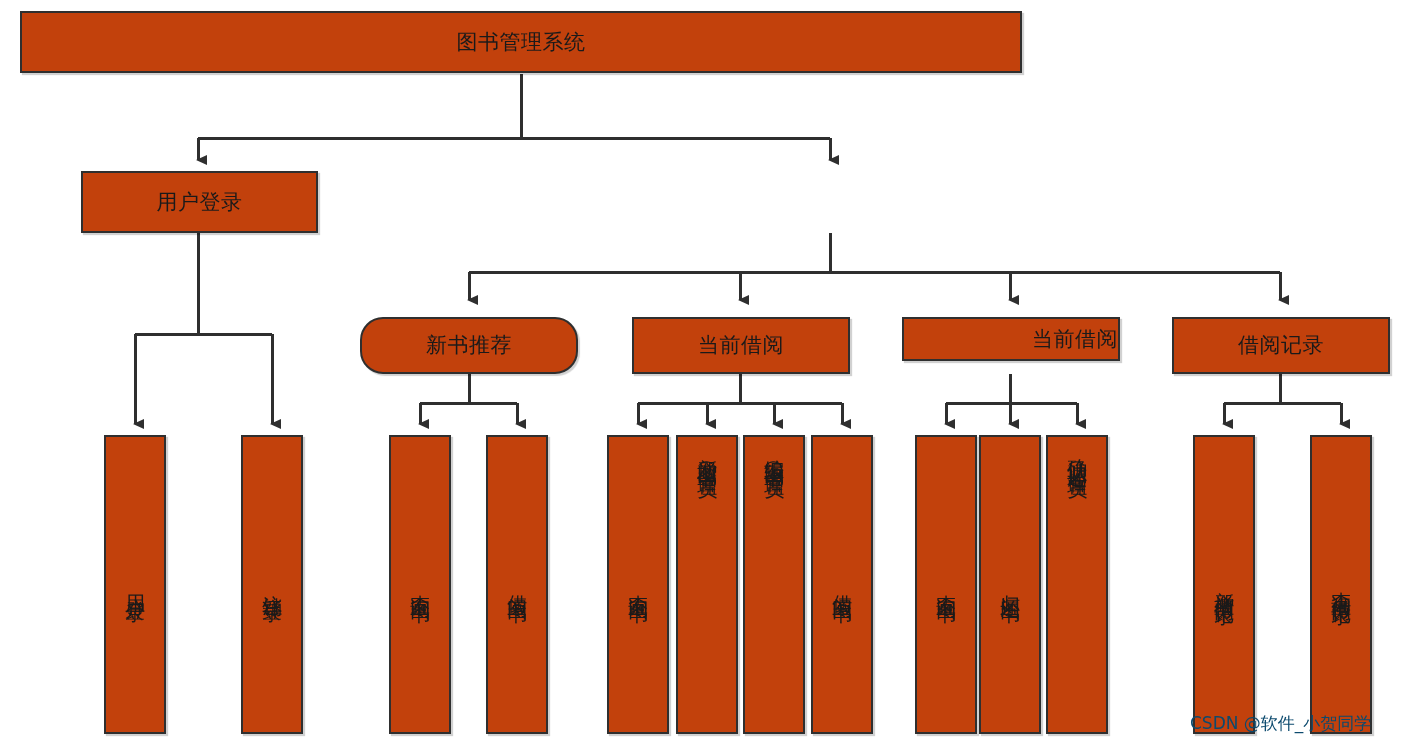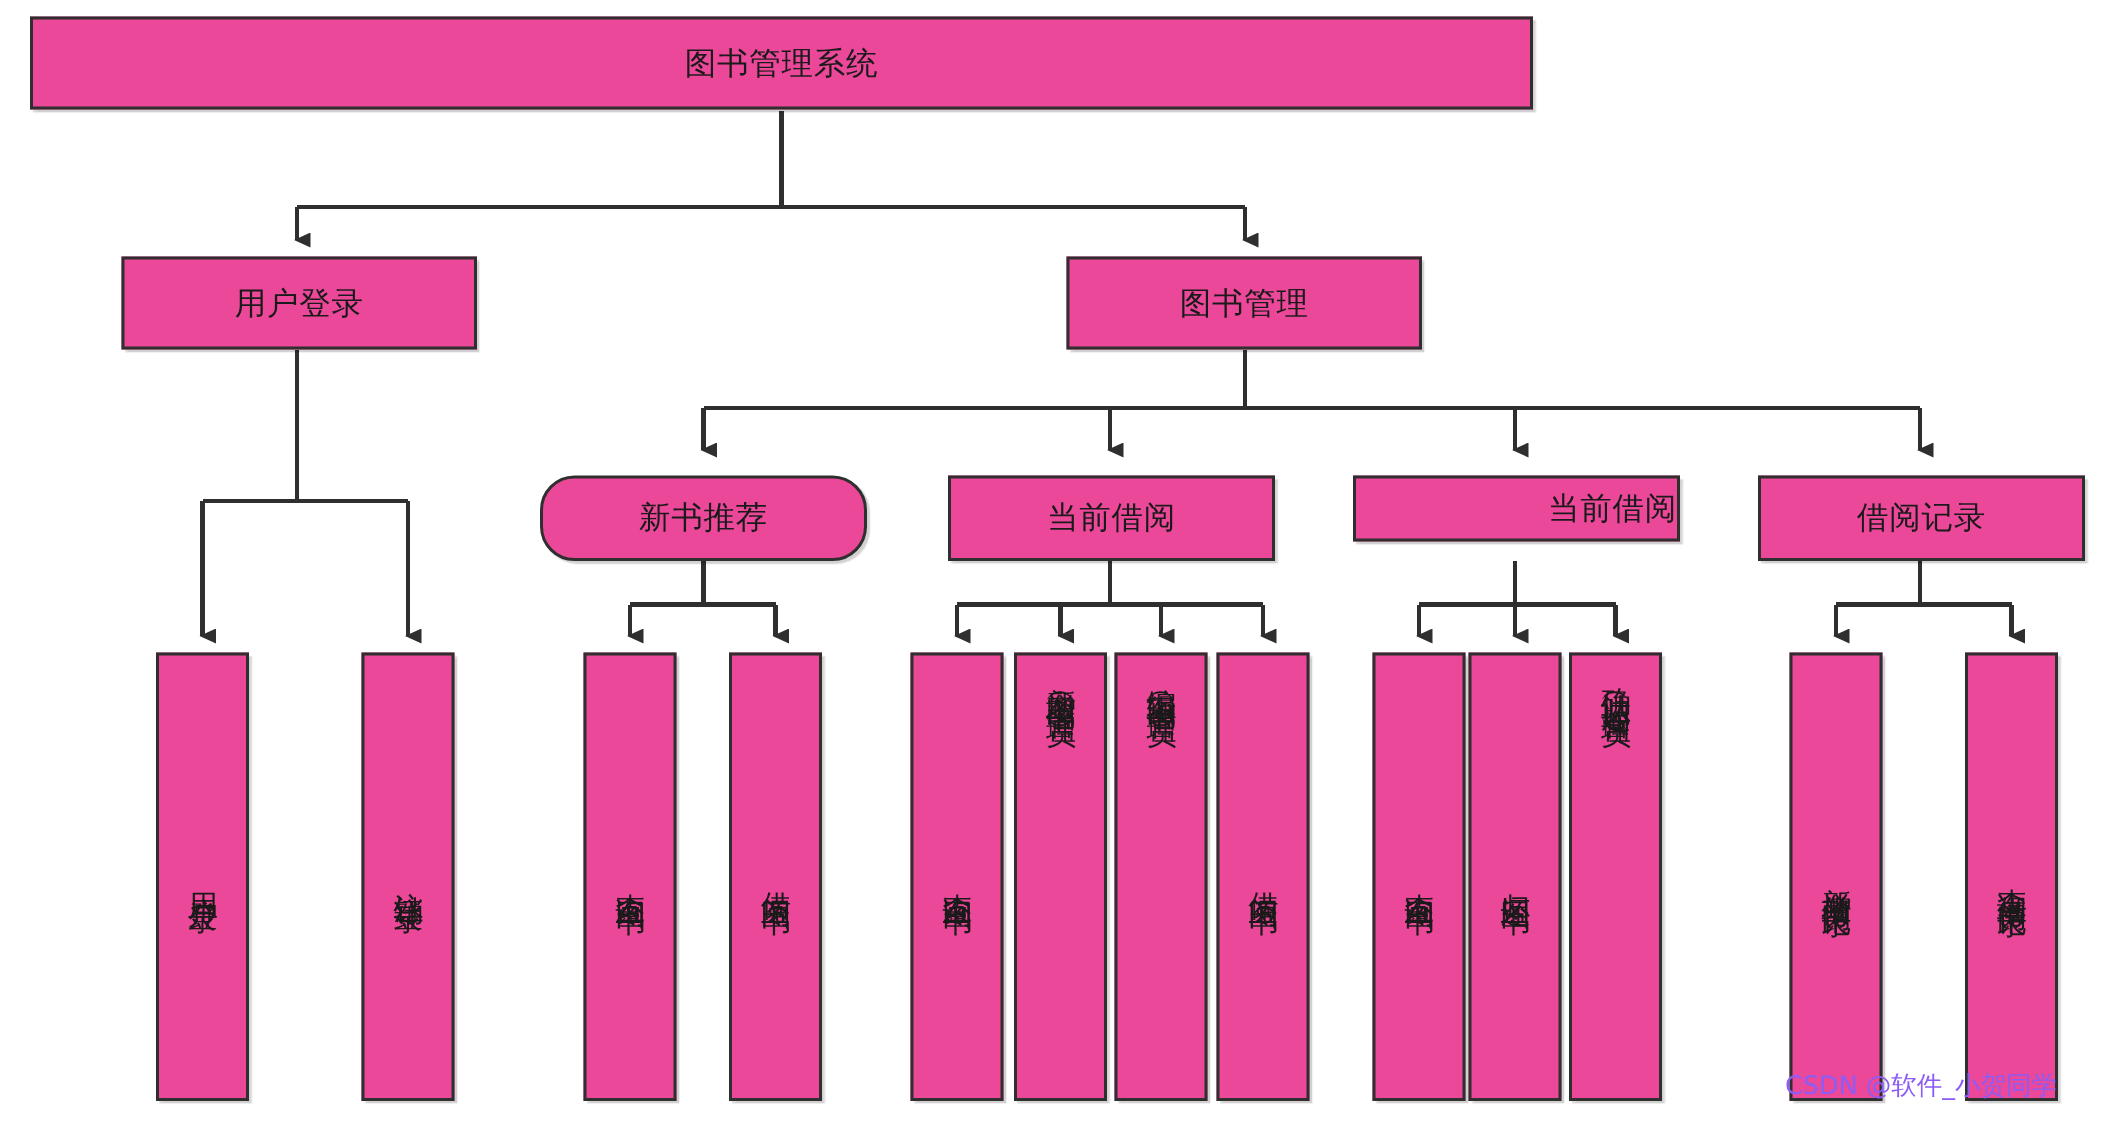--- a/index.html
+++ b/index.html
@@ -22,21 +22,21 @@
     position: absolute;
     left: 0;
     top: 0;
     width: 1405px;
     height: 747px;
     pointer-events: none;
   }
   .node {
     position: absolute;
     box-sizing: border-box;
-    background: #ec4899;
+    background: #c2410c;
     border: 2px solid #2f2f2f;
     box-shadow: 2px 2px 1px rgba(0,0,0,0.18);
     display: flex;
     align-items: center;
     justify-content: center;
     color: #1a1a1a;
     z-index: 2;
   }
   .node .label {
     display: block;
@@ -66,21 +66,21 @@
   }
   .node.v.center {
     align-items: center;
     padding-top: 0;
   }
   #watermark {
     position: absolute;
     left: 1190px;
     top: 712px;
     font-size: 17px;
-    color: #8b5cf6;
+    color: #0c4a6e;
     white-space: nowrap;
     z-index: 3;
     font-family: "DejaVu Sans", "Liberation Sans", sans-serif;
   }
 </style>
 </head>
 <body>
 
 <div id="canvas">
 
@@ -139,23 +139,20 @@
     </g>
   </svg>
 
   <div class="node root h" style="left:20px; top:11px; width:1002px; height:62px;">
     <span class="label">图书管理系统</span>
   </div>
 
   <div class="node h" style="left:81px; top:171px; width:237px; height:62px;">
     <span class="label">用户登录</span>
   </div>
-  <div class="node h" style="left:711px; top:171px; width:237px; height:62px;">
-    <span class="label">图书管理</span>
-  </div>
 
   <div class="node h" style="left:360px; top:317px; width:218px; height:57px;border-radius:23px;">
     <span class="label">新书推荐</span>
   </div>
   <div class="node h" style="left:632px; top:317px; width:218px; height:57px;">
     <span class="label">当前借阅</span>
   </div>
   <div class="node h" style="left:902px; top:317px; width:218px; height:44px;justify-content:flex-end;">
     <span class="label">当前借阅</span>
   </div>

